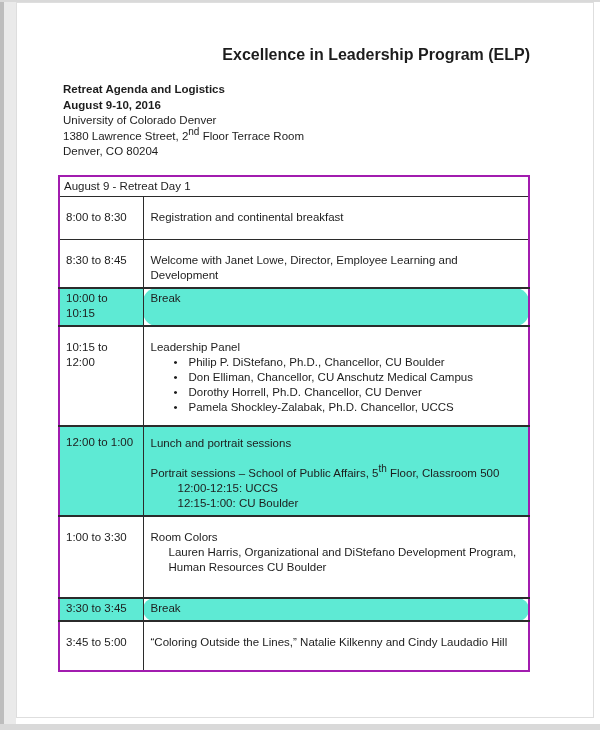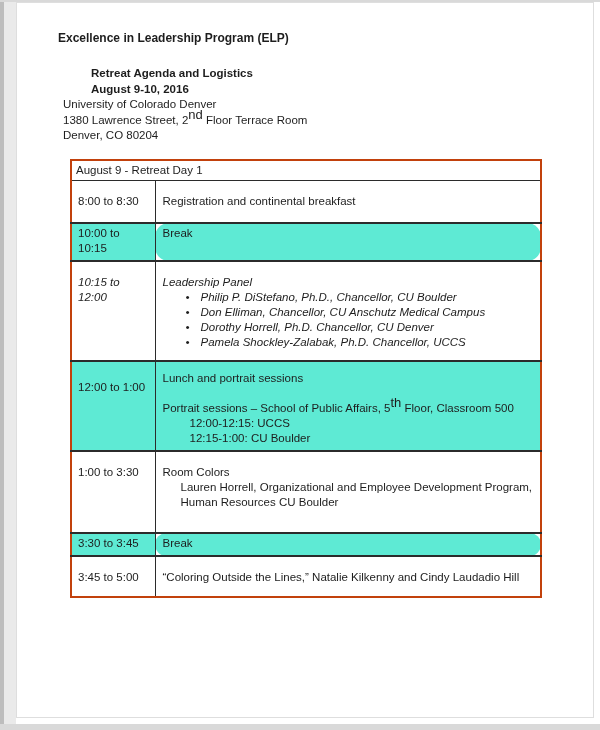--- a/index.html
+++ b/index.html
@@ -22,65 +22,65 @@
     position:absolute; left:16px; top:2px;
     width:578px; height:716px;
     background:#ffffff;
     border:1px solid #dedede;
   }
   .content {
     position:absolute; left:41px; top:0;
     width:472px;
   }
   .doc-title {
-    margin-top:28px;
-    text-align:left;
+    margin-top:44px;
+    text-align:right;
     font-weight:bold;
-    font-size:12px;
+    font-size:16px;
     line-height:15px;
   }
   .meta-block {
     margin-top:20px;
     margin-left:5px;
     font-size:11.5px;
     line-height:15.5px;
   }
-  .meta-line.bold { font-weight:bold;margin-left:28px; }
-  sup { font-size:13px; vertical-align:super; line-height:0; }
+  .meta-line.bold { font-weight:bold; }
+  sup { font-size:10px; vertical-align:super; line-height:0; }
 
   table.agenda {
     margin-top:15px;
     width:472px;
     border-collapse:collapse;
     table-layout:fixed;
     font-size:11.5px;
     line-height:15px;
     color:#1d1d1d;
   }
   table.agenda col.c-time { width:84px; }
   table.agenda td, table.agenda th {
     border:1px solid #2b2b2b;
     vertical-align:top;
     text-align:left;
     font-weight:normal;
   }
-  table.agenda { border:2px solid #c2410c;margin-left:12px; }
+  table.agenda { border:2px solid #a21caf; }
   th.day-header {
     height:20px;
     text-align:center;
     font-weight:bold;
     padding:2px 4px;
     border-bottom-width:2px;
   }
   td.time-cell     { padding:13px 4px 4px 6px; }
   td.activity-cell { padding:13px 6px 4px 7px; }
   tr.shaded td { background:#5eead4; border-top-width:2px; border-bottom-width:2px; }
   tr.row-break td.time-cell     { padding-top:2px; }
   tr.row-break td.activity-cell { padding-top:2px;border-radius:14px; }
-  tr.row-lunch td.time-cell     { padding-top:18px; }
+  tr.row-lunch td.time-cell     { padding-top:8px; }
   tr.row-lunch td.activity-cell { padding-top:9px; }
 
   .bullet-line { padding-left:23px; display:flex; }
   .bullet-marker { width:15px; flex:0 0 15px; }
   .indent-27 { padding-left:27px; }
   .indent-18 { padding-left:18px; }
   .blank-line { height:15px; }
 </style>
 </head>
 <body>
@@ -111,28 +111,32 @@
       <tbody>
           <tr style="height:20px;">
         <th class="day-header" colspan="2">August 9 - Retreat Day 1</th>
       </tr>
 
       <tr class="agenda-row" style="height:43px;">
         <td class="time-cell">8:00 to 8:30</td>
         <td class="activity-cell">Registration and continental breakfast</td>
       </tr>
 
+      <tr class="agenda-row" style="height:42px;">
+        <td class="time-cell">8:30 to 8:45</td>
+        <td class="activity-cell">Welcome with Janet Lowe, Director, Employee Learning and Development</td>
+      </tr>
 
 
       <tr class="agenda-row shaded row-break" style="height:19px;">
         <td class="time-cell">10:00 to 10:15</td>
         <td class="activity-cell">Break</td>
       </tr>
 
-      <tr class="agenda-row" style="height:100px;font-style:italic;">
+      <tr class="agenda-row" style="height:100px;">
         <td class="time-cell">10:15 to 12:00</td>
         <td class="activity-cell">
           <div>Leadership Panel</div>
           <div class="bullet-line">
                 <span class="bullet-marker">•</span>
                 <span>Philip P. DiStefano, Ph.D., Chancellor, CU Boulder</span>
               </div>
           <div class="bullet-line">
                 <span class="bullet-marker">•</span>
                 <span>Don Elliman, Chancellor, CU Anschutz Medical Campus</span>
@@ -156,31 +160,31 @@
           <div><span>Portrait sessions – School of Public Affairs, 5</span><sup>th</sup><span> Floor, Classroom 500</span></div>
           <div class="indent-27">12:00-12:15: UCCS</div>
           <div class="indent-27">12:15-1:00: CU Boulder</div>
         </td>
       </tr>
 
       <tr class="agenda-row" style="height:82px;">
         <td class="time-cell">1:00 to 3:30</td>
         <td class="activity-cell">
           <div>Room Colors</div>
-          <div class="indent-18">Lauren Horrell, Organizational and Employee Development Program,</div>
+          <div class="indent-18">Lauren Harris, Organizational and DiStefano Development Program,</div>
           <div class="indent-18">Human Resources CU Boulder</div>
         </td>
       </tr>
 
       <tr class="agenda-row shaded row-break" style="height:19px;">
         <td class="time-cell">3:30 to 3:45</td>
         <td class="activity-cell">Break</td>
       </tr>
 
-      <tr class="agenda-row" style="height:41px;">
+      <tr class="agenda-row" style="height:50px;">
         <td class="time-cell">3:45 to 5:00</td>
         <td class="activity-cell">“Coloring Outside the Lines,” Natalie Kilkenny and Cindy Laudadio Hill</td>
       </tr>
     </tbody>
       </table>
 
   </div>
 </div>
 
 </body></html>

